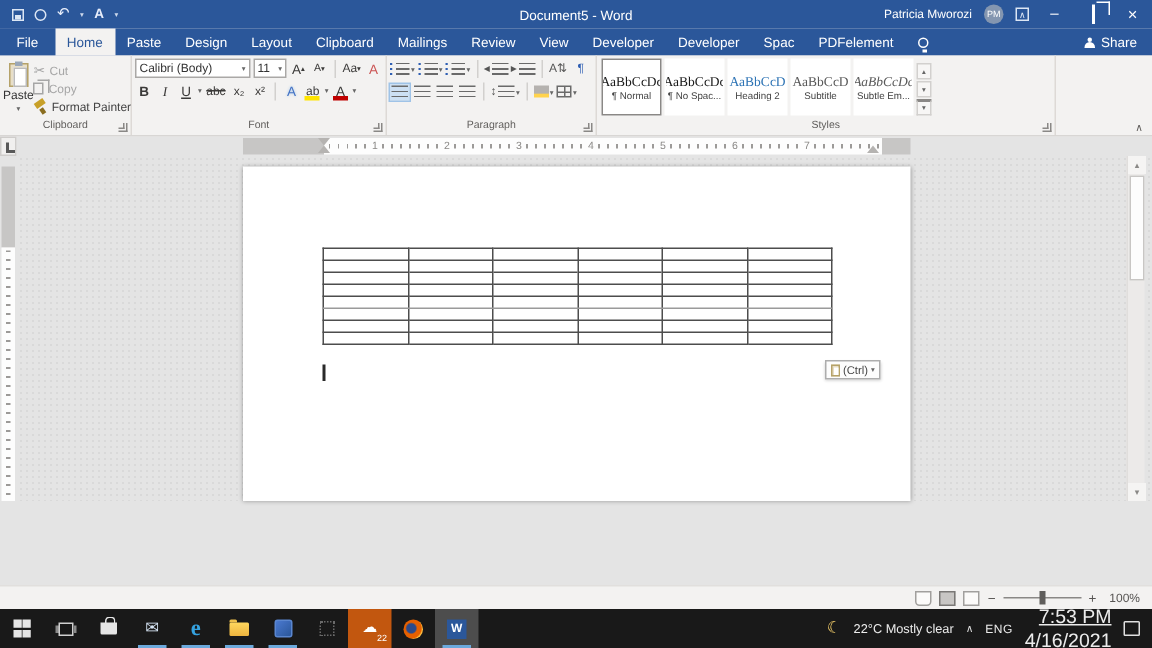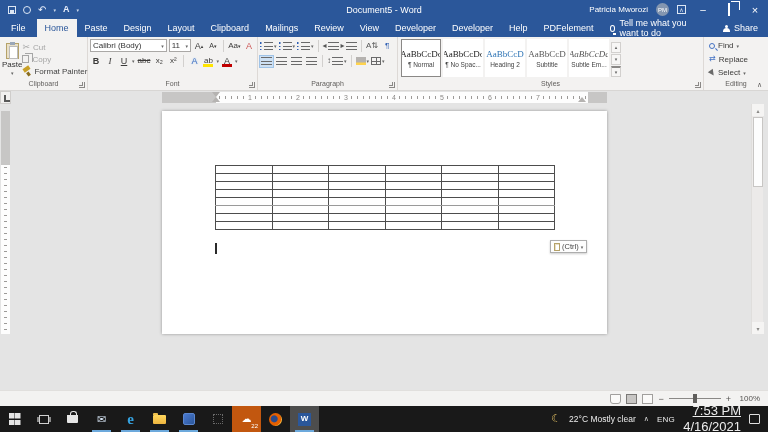--- a/index.html
+++ b/index.html
@@ -240,26 +240,25 @@
         <div class="rtab active">Home</div>
         <div class="rtab">Paste</div>
         <div class="rtab">Design</div>
         <div class="rtab">Layout</div>
         <div class="rtab">Clipboard</div>
         <div class="rtab">Mailings</div>
         <div class="rtab">Review</div>
         <div class="rtab">View</div>
         <div class="rtab">Developer</div>
         <div class="rtab">Developer</div>
-        <div class="rtab">Help</div>
+        <div class="rtab">Spac</div>
         <div class="rtab">PDFelement</div>
       </div>
     <div class="tellme">
       <span class="ic-bulb"></span>
-      <span>Tell me what you want to do</span>
     </div>
     <div class="share">
       <span class="ic-person"></span>
       <span>Share</span>
     </div>
   </div>
 
   <div class="ribbon">
 
     <div class="rgroup g-clip">
@@ -429,39 +428,20 @@
         <div class="style-scroll">
           <span class="ssbtn">▴</span>
           <span class="ssbtn">▾</span>
           <span class="ssbtn" style="border-top:2px solid #8a8886">▾</span>
         </div>
       </div>
       <div class="rg-label">Styles</div>
       <span class="launcher"></span>
     </div>
 
-    <div class="rgroup g-edit">
-      <div class="rg-body">
-        <div class="erow">
-          <span class="ic-search"></span>
-          <span>Find</span>
-            <span class="dd">▾</span>
-        </div>
-        <div class="erow">
-          <span class="ic-replace">⇄</span>
-          <span>Replace</span>
-        </div>
-        <div class="erow">
-          <span class="ic-select"></span>
-          <span>Select</span>
-            <span class="dd">▾</span>
-        </div>
-      </div>
-      <div class="rg-label">Editing</div>
-    </div>
 
     <span class="collapse-ribbon">∧</span>
   </div>
 
   <div class="ruler-row">
     <span class="tabsel"></span>
     <span class="r-marg" style="left:162px;width:54px;"></span>
     <span class="r-white" style="left:216px;width:372px;"></span>
     <span class="r-marg" style="left:588px;width:19px;"></span>
     <span><span class="rnum" style="left: 250px;">1</span><span class="rnum" style="left: 298px;">2</span><span class="rnum" style="left: 346px;">3</span><span class="rnum" style="left: 394px;">4</span><span class="rnum" style="left: 442px;">5</span><span class="rnum" style="left: 490px;">6</span><span class="rnum" style="left: 538px;">7</span></span>

